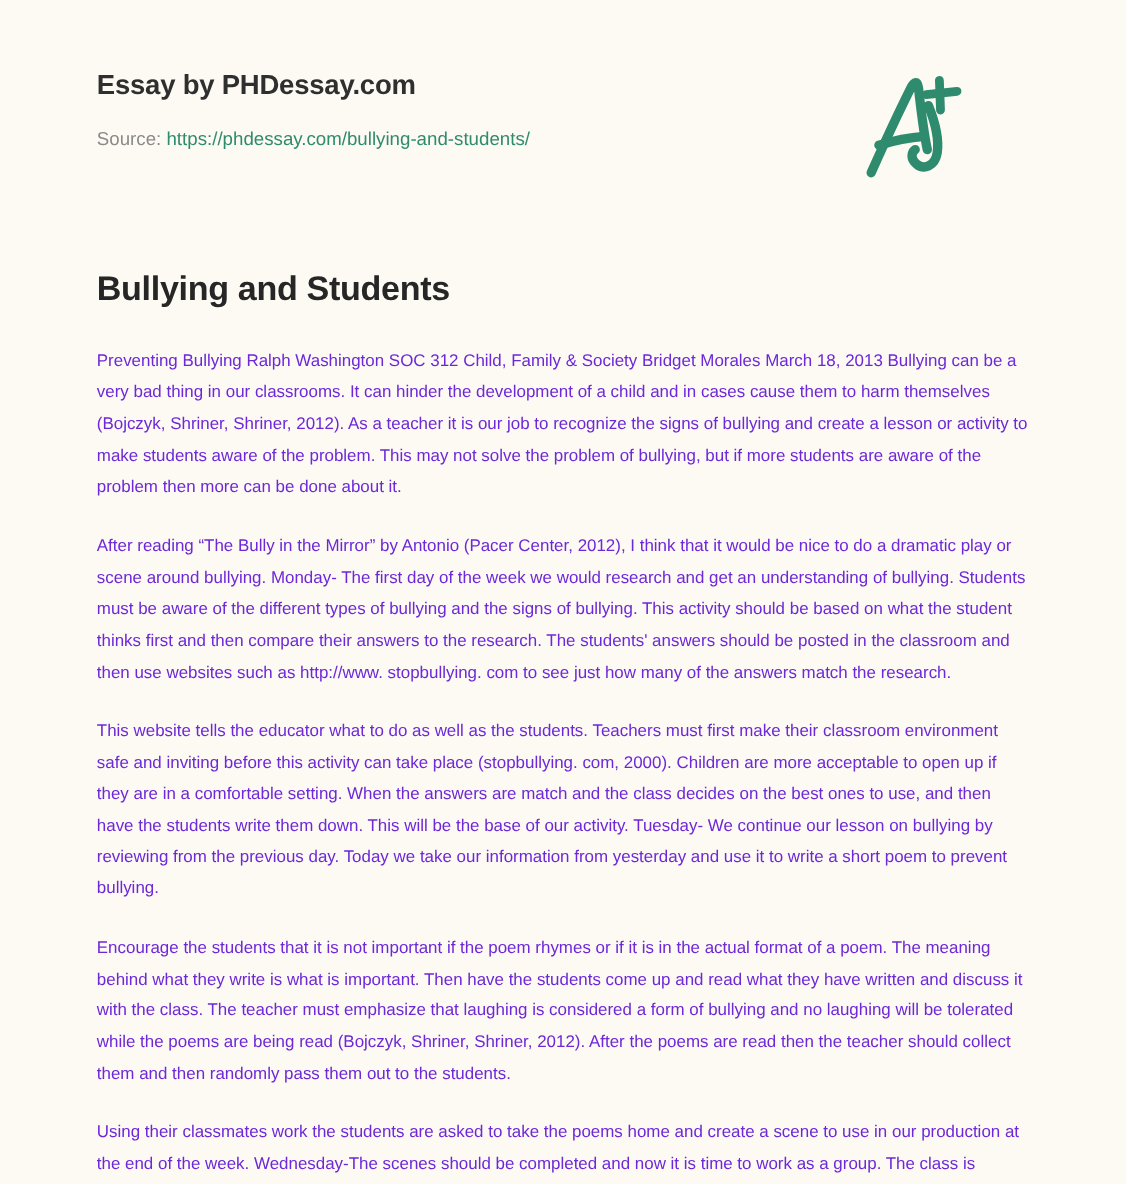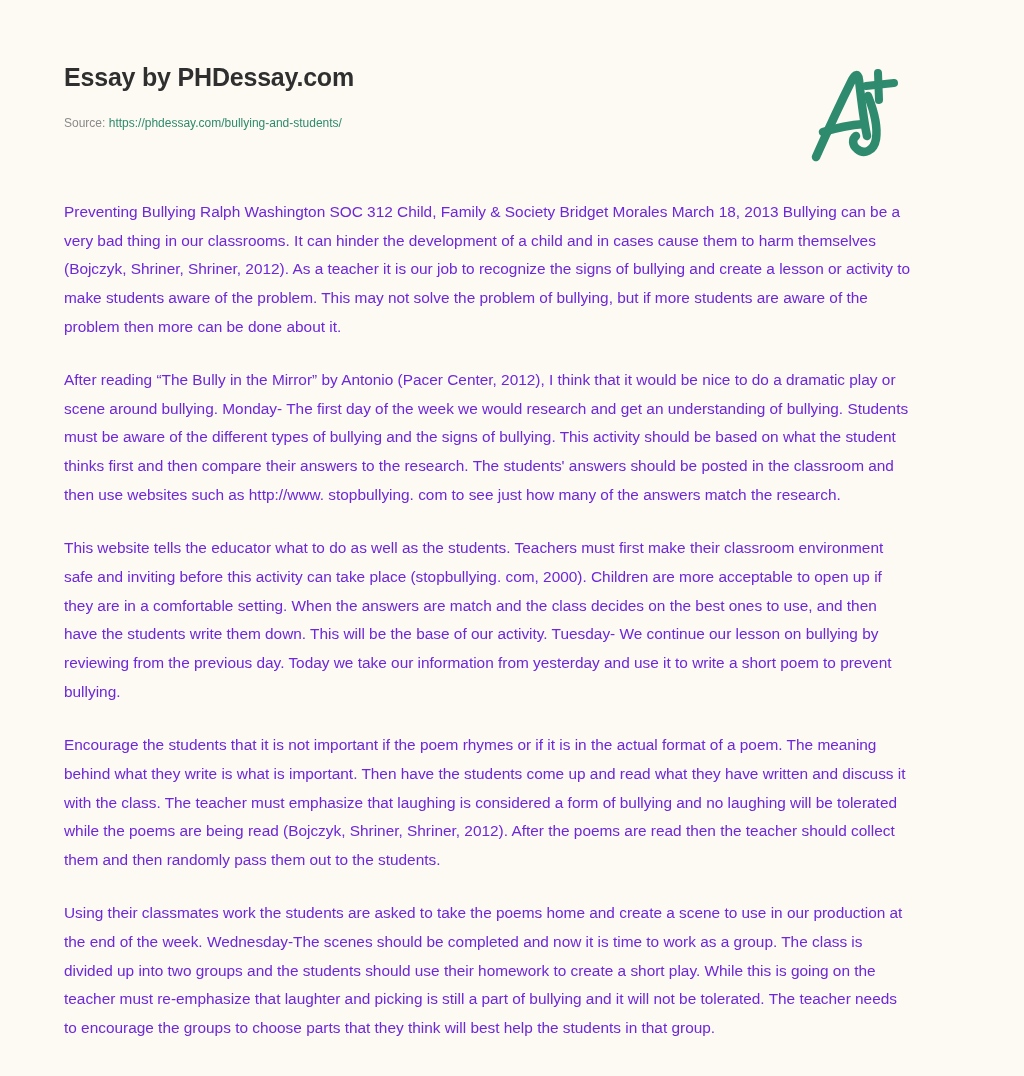--- a/index.html
+++ b/index.html
@@ -14,21 +14,21 @@
     font-family: "Liberation Sans", sans-serif;
     color: #3a3a3a;
     overflow: hidden;
   }
 
   .page {
     position: relative;
     width: 1024px;
     height: 988px;
     box-sizing: border-box;
-    padding: 0 64px;
+    padding: 0 88px;
   }
 
   
   .header {
     display: flex;
     align-items: flex-start;
     justify-content: space-between;
     padding-top: 62px;
   }
 
@@ -41,21 +41,21 @@
     font-size: 25px;
     font-weight: bold;
     color: #2f2f2f;
     letter-spacing: -0.2px;
     line-height: 1.2;
     margin: 0;
   }
 
   .source-line {
     margin-top: 24px;
-    font-size: 12px;
+    font-size: 17px;
     line-height: 1.3;
     color: #8a8a8a;
     white-space: nowrap;
   }
 
   .source-label {
     color: #8a8a8a;
   }
 
   .source-url {
@@ -121,20 +121,21 @@
         <path d="M18 101 C 30 74, 44 44, 54 24 C 57 18, 60 17, 61 24 C 63 42, 66 66, 69 80" stroke-width="8.5"></path>
         <path d="M25 76 C 38 72, 53 69, 66 68" stroke-width="8.5"></path>
         <path d="M70 40 C 76 55, 80 70, 78 83 C 76 95, 66 99, 59 93 C 54 89, 54 83, 58 80" stroke-width="8.5"></path>
         <path d="M68 30 L 96 27" stroke-width="8"></path>
         <path d="M80 17 L 81 44" stroke-width="8"></path>
       </g>
     </svg>
 
   </div>
 
+  <h1 class="doc-title">Bullying and Students</h1>
 
   <div class="article">
     <p>Preventing Bullying Ralph Washington SOC 312 Child, Family &amp; Society Bridget Morales March 18, 2013 Bullying can be a very bad thing in our classrooms. It can hinder the development of a child and in cases cause them to harm themselves (Bojczyk, Shriner, Shriner, 2012). As a teacher it is our job to recognize the signs of bullying and create a lesson or activity to make students aware of the problem. This may not solve the problem of bullying, but if more students are aware of the problem then more can be done about it.</p>
     <p>After reading “The Bully in the Mirror” by Antonio (Pacer Center, 2012), I think that it would be nice to do a dramatic play or scene around bullying. Monday- The first day of the week we would research and get an understanding of bullying. Students must be aware of the different types of bullying and the signs of bullying. This activity should be based on what the student thinks first and then compare their answers to the research. The students' answers should be posted in the classroom and then use websites such as http://www. stopbullying. com to see just how many of the answers match the research.</p>
     <p>This website tells the educator what to do as well as the students. Teachers must first make their classroom environment safe and inviting before this activity can take place (stopbullying. com, 2000). Children are more acceptable to open up if they are in a comfortable setting. When the answers are match and the class decides on the best ones to use, and then have the students write them down. This will be the base of our activity. Tuesday- We continue our lesson on bullying by reviewing from the previous day. Today we take our information from yesterday and use it to write a short poem to prevent bullying.</p>
     <p>Encourage the students that it is not important if the poem rhymes or if it is in the actual format of a poem. The meaning behind what they write is what is important. Then have the students come up and read what they have written and discuss it with the class. The teacher must emphasize that laughing is considered a form of bullying and no laughing will be tolerated while the poems are being read (Bojczyk, Shriner, Shriner, 2012). After the poems are read then the teacher should collect them and then randomly pass them out to the students.</p>
     <p>Using their classmates work the students are asked to take the poems home and create a scene to use in our production at the end of the week. Wednesday-The scenes should be completed and now it is time to work as a group. The class is divided up into two groups and the students should use their homework to create a short play. While this is going on the teacher must re-emphasize that laughter and picking is still a part of bullying and it will not be tolerated. The teacher needs to encourage the groups to choose parts that they think will best help the students in that group.</p>
 
   </div>
 

